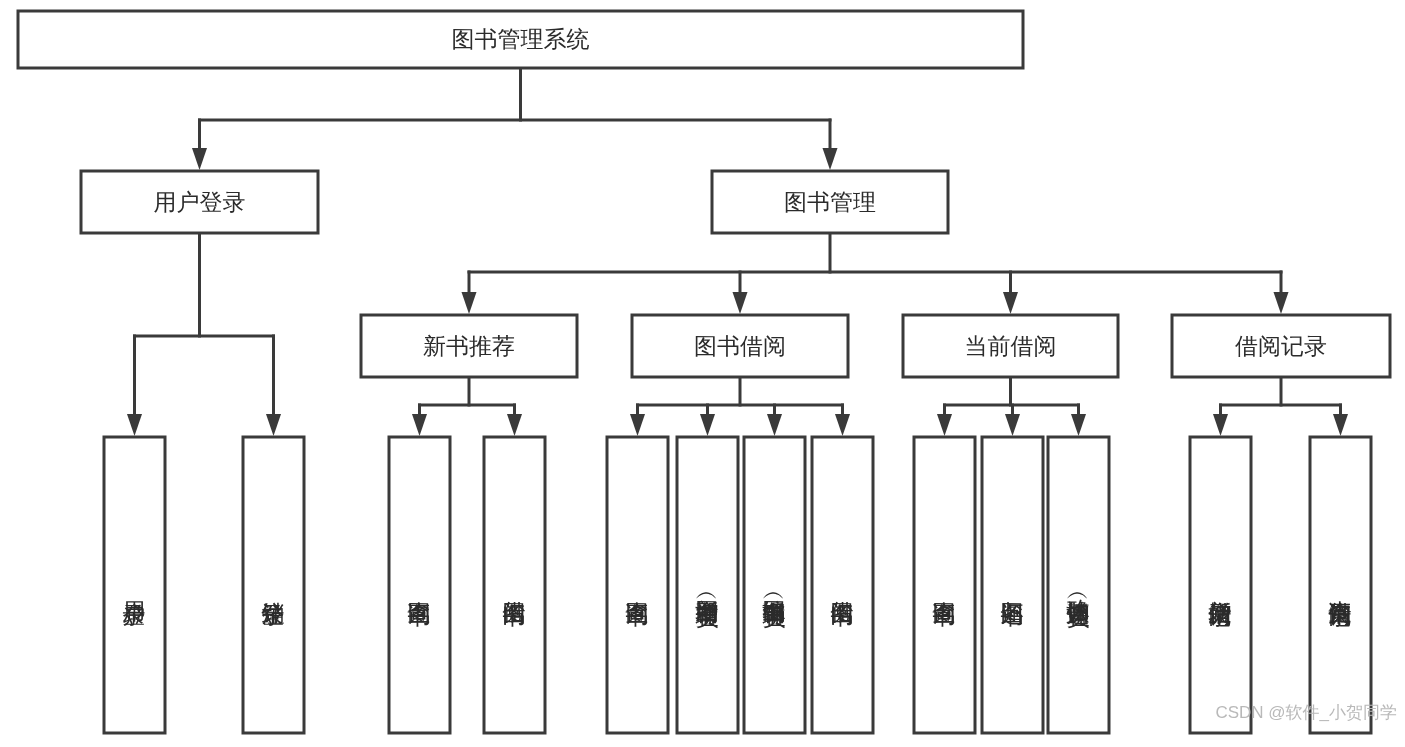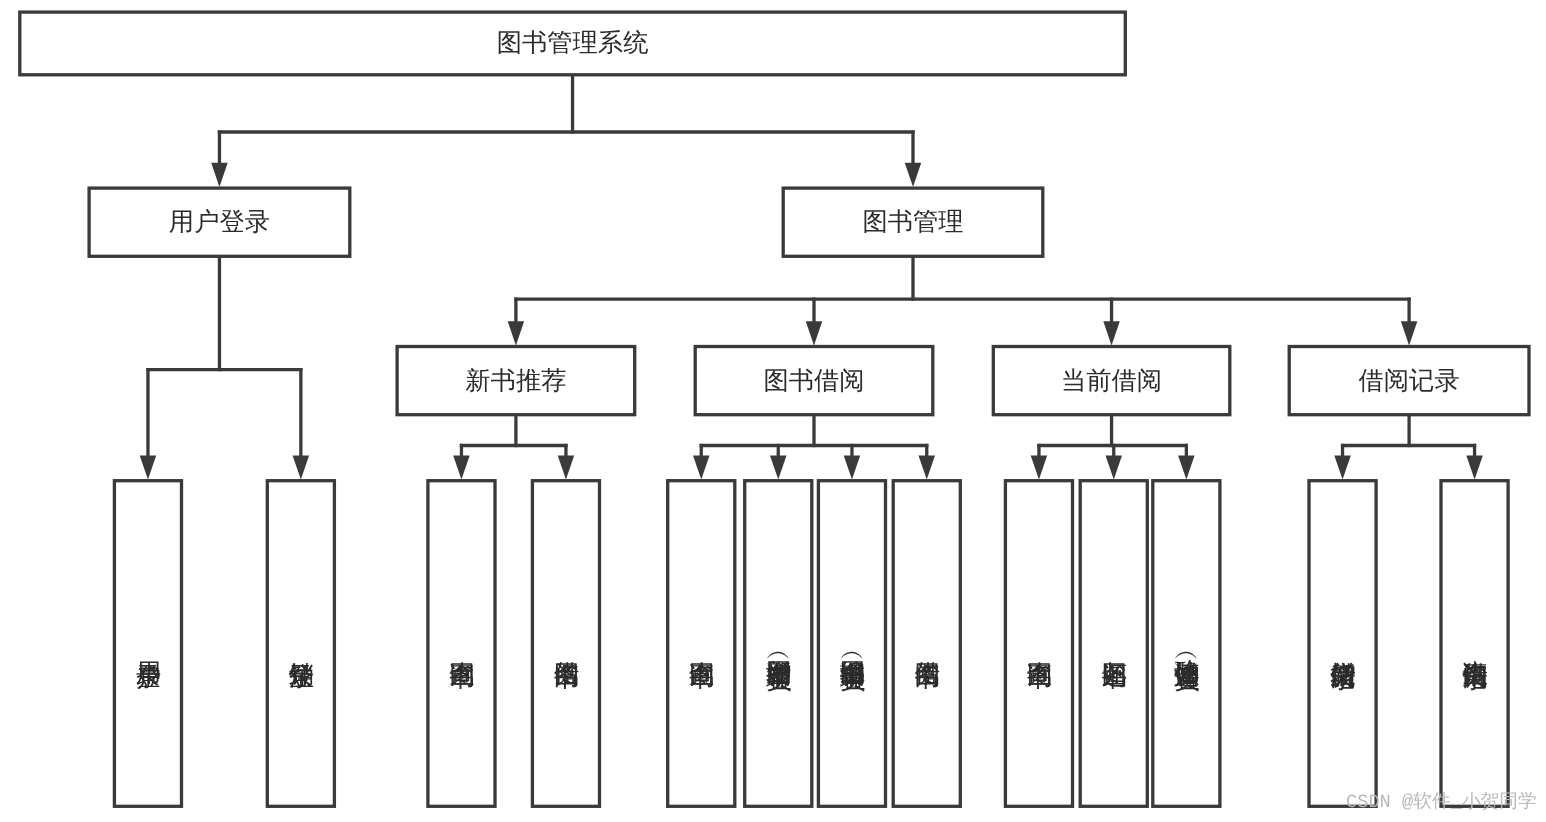--- a/index.html
+++ b/index.html
@@ -26,22 +26,22 @@
     color:#2b2b2b;
     display:flex;
     align-items:center;
     justify-content:center;
     letter-spacing:1px;
     white-space:nowrap;
     pointer-events:none;
   }
   .watermark{
     position:absolute;
-    right:8px;bottom:4px;
-    font-family:Liberation Mono, monospace;
+    right:8px;bottom:20px;
+    font-family:Liberation Sans, sans-serif;
     font-size:17px;
     color:#b9b9b9;
     white-space:nowrap;
   }
 </style>
 </head>
 <body>
 
 <div id="diagram-root">
   <svg id="tree" viewBox="0 0 1405 747">

